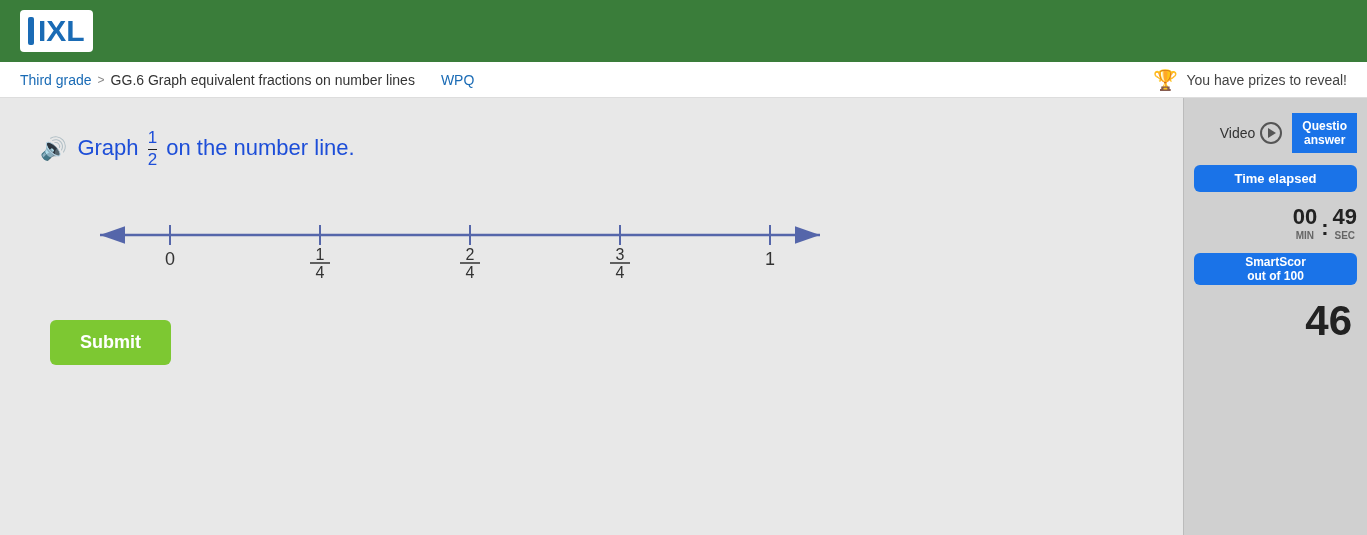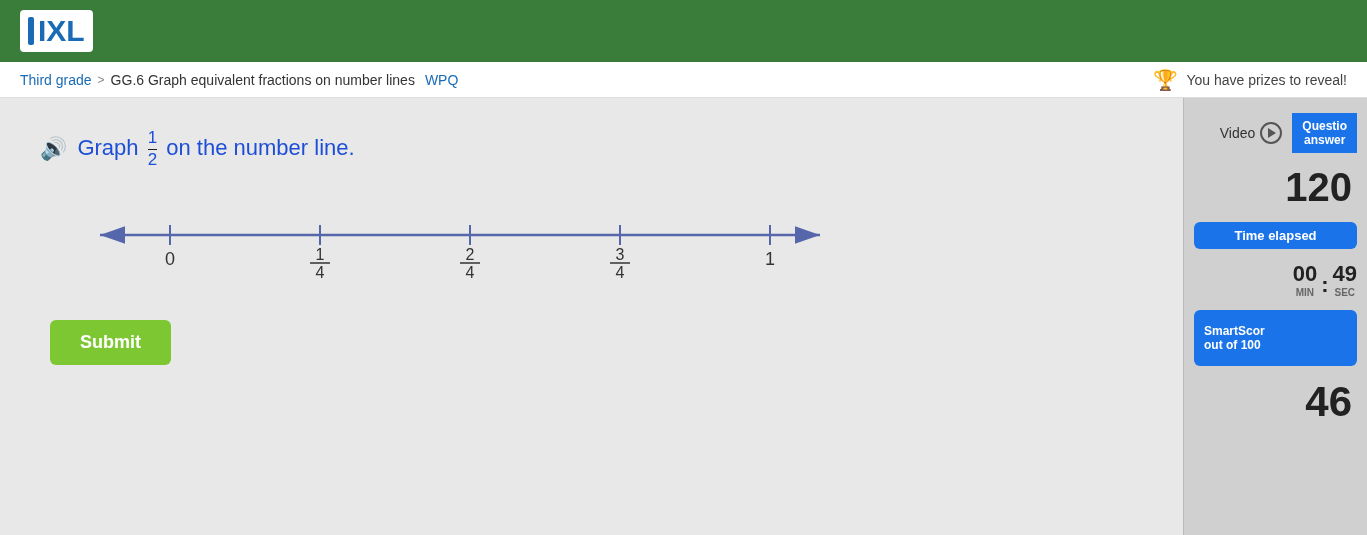--- a/index.html
+++ b/index.html
@@ -80,21 +80,21 @@
     .breadcrumb-left {
       display: flex;
       align-items: center;
       gap: 6px;
       font-size: 14px;
       color: #333;
     }
     .breadcrumb-sep { color: #888; font-size: 12px; }
     .breadcrumb-link { color: #1a6bb5; cursor: pointer; text-decoration: none; }
     .breadcrumb-current { color: #333; }
-    .breadcrumb-wpq { color: #1a6bb5; margin-left: 4px; cursor: pointer; }
+    .breadcrumb-wpq { color: #1a6bb5; margin-left: 20px; cursor: pointer; }
     .breadcrumb-right {
       display: flex;
       align-items: center;
       gap: 8px;
       font-size: 14px;
       color: #444;
     }
     .trophy-icon { font-size: 20px; color: #e8a020; }
 
     
@@ -238,23 +238,24 @@
     .timer-sub {
       font-size: 10px;
       color: #666;
       text-align: center;
     }
     .timer-col { display: flex; flex-direction: column; align-items: center; }
     .smartscore-btn {
       background: #1a73e8;
       color: white;
       border-radius: 6px;
-      padding: 14px 10px;
+      padding: 2px 10px;
       font-size: 12px;
       font-weight: 600;
+      text-align: center;
     }
     .final-score {
       font-size: 42px;
       font-weight: 700;
       color: #222;
       text-align: right;
       padding-right: 5px;
     }
   </style>
 </head>
@@ -350,21 +351,20 @@
         <div class="play-circle">
           <div class="play-triangle"></div>
         </div>
       </div>
       <div class="question-answered-btn">
         <div>Questio</div>
         <div>answer</div>
       </div>
     </div>
 
-    <div class="score-number">120</div>
 
     <div class="time-elapsed-btn">Time elapsed</div>
 
     <div class="timer-row">
       <div class="timer-col">
         <span>00</span>
         <span class="timer-sub">MIN</span>
       </div>
       <span>:</span>
       <div class="timer-col">

